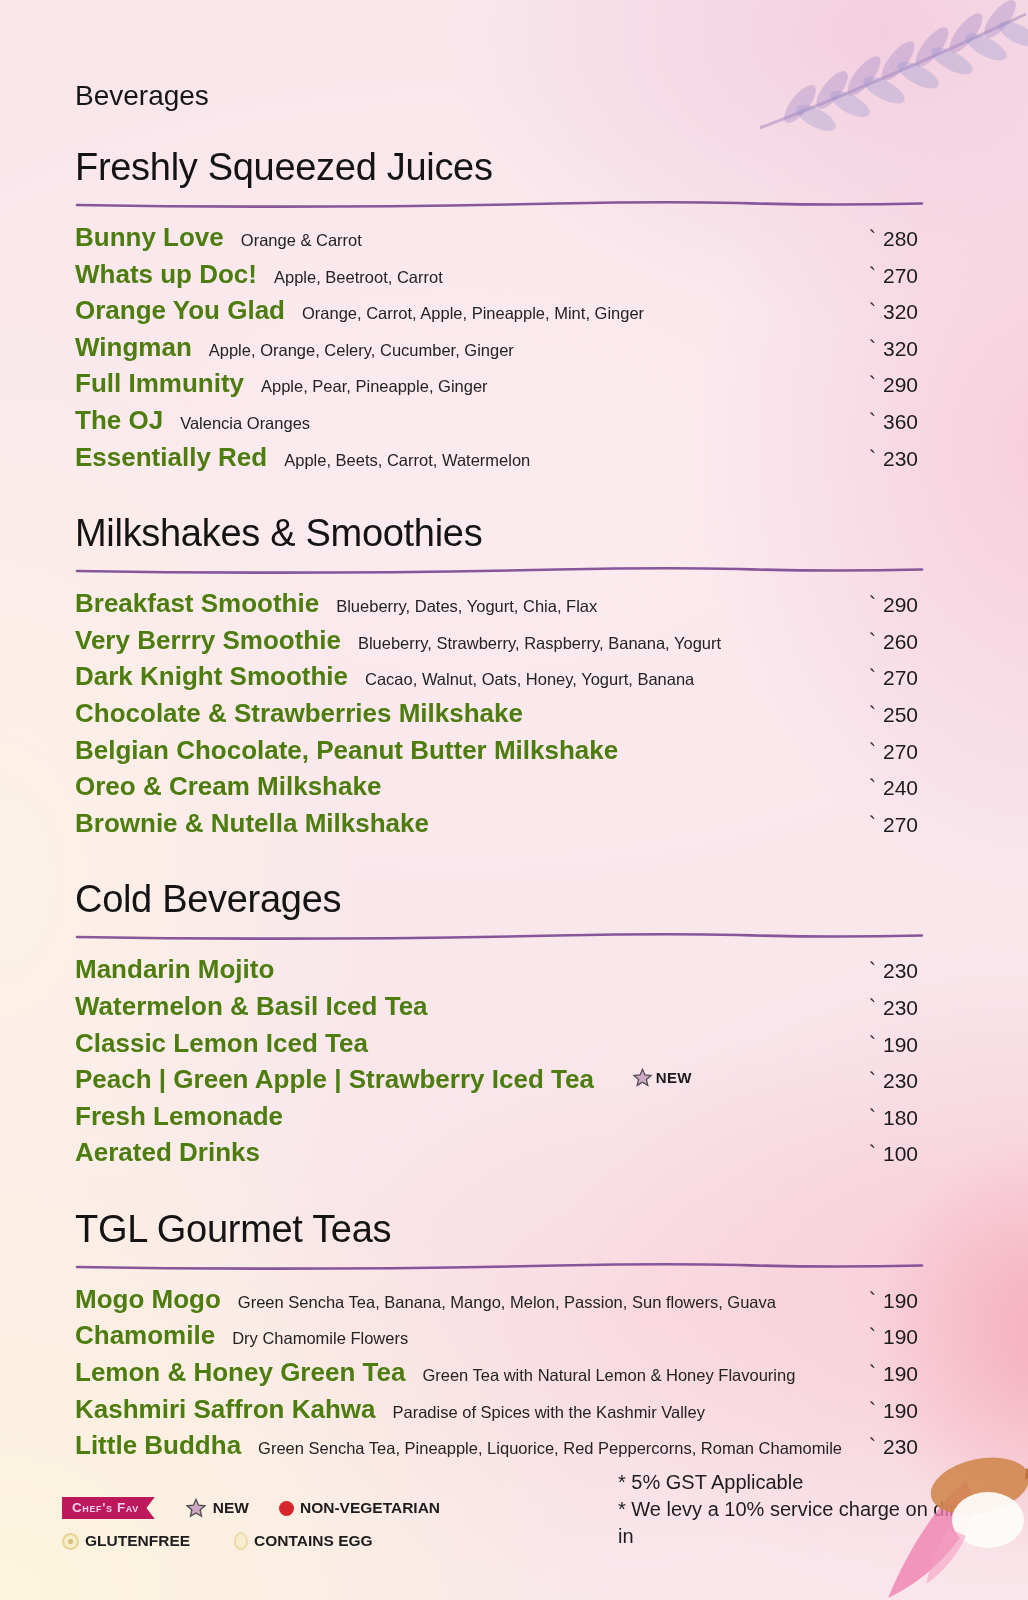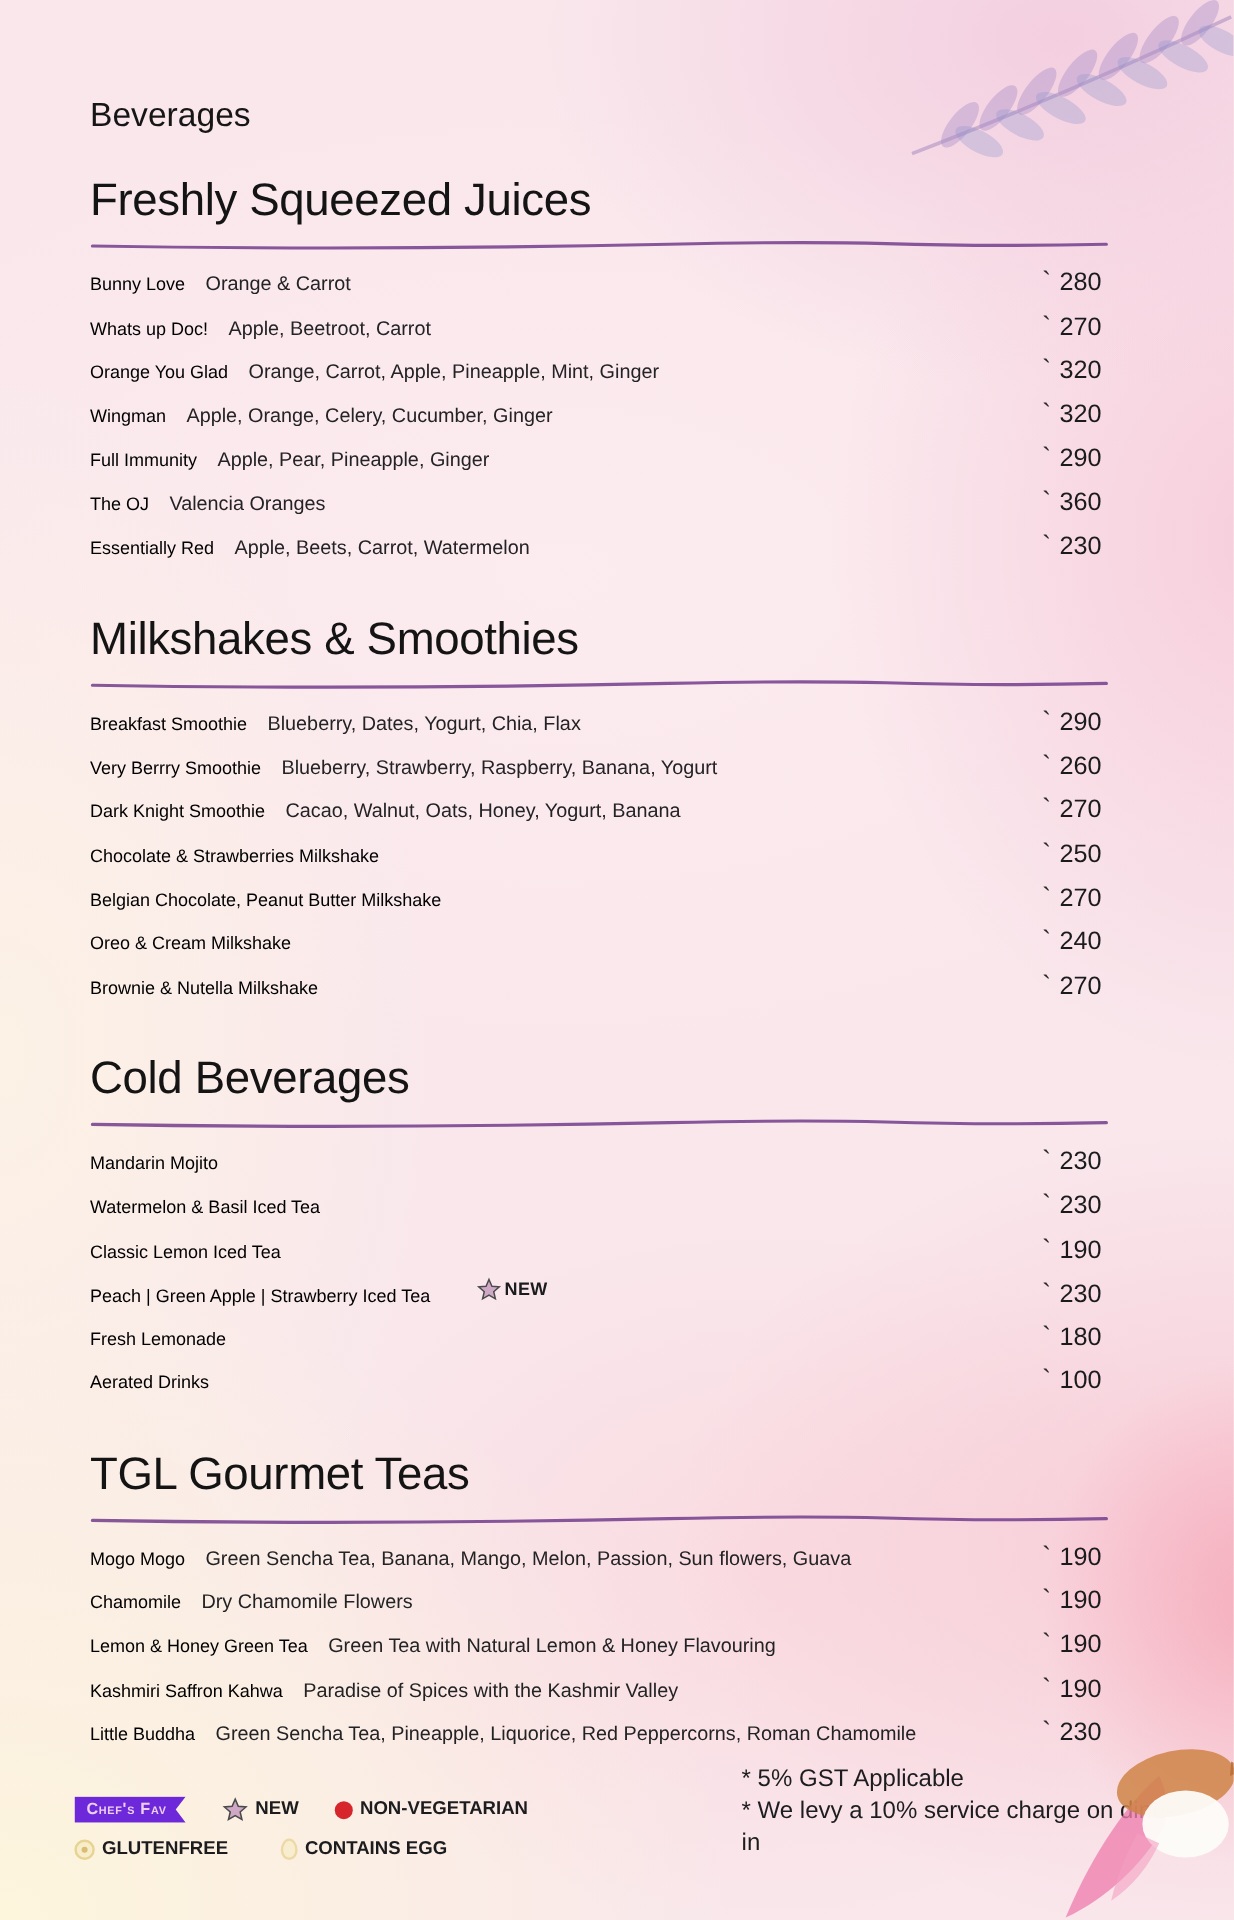--- a/index.html
+++ b/index.html
@@ -18,32 +18,32 @@
       #f9e7ec;
   }
   .content{position:relative;padding:0 104px 0 75px;}
   .page-title{padding-top:80px;font-size:28px;font-weight:500;color:#161616;}
   .section{margin-top:34px;}
   .section:first-of-type{margin-top:38px;}
   .section-title{font-size:38px;font-weight:500;letter-spacing:-0.3px;color:#141414;}
   .rule{display:block;width:100%;height:10px;margin-top:10px;}
   .items{margin-top:13px;}
   .row{display:flex;align-items:baseline;height:36.6px;}
-  .iname{font-size:15px;font-weight:400;color:#000000;white-space:nowrap;}
+  .iname{font-size:26px;font-weight:700;color:#4d7c0f;white-space:nowrap;}
   .idesc{font-size:16.5px;font-weight:400;color:#232325;margin-left:17px;white-space:nowrap;}
   .spacer{flex:1;}
   .price{font-size:21px;font-weight:500;margin-right:6px;white-space:nowrap;color:#1b1b1d;text-align:right;}
   .cur{font-size:22px;margin-right:7px;color:#2a2a2c;}
   .badge{display:inline-flex;align-items:center;margin-left:38px;font-size:15px;font-weight:600;letter-spacing:.3px;color:#1b1b1d;}
   .badge svg{margin-right:3px;}
   .footer{position:absolute;left:62px;right:40px;bottom:50px;display:flex;justify-content:space-between;align-items:flex-end;}
   .legend-row{display:flex;align-items:center;margin-top:13px;}
   .legend-item{display:flex;align-items:center;margin-right:30px;font-size:15.5px;font-weight:600;color:#1c1c1e;}
   .legend-item .ic{margin-right:6px;display:inline-flex;align-items:center;}
-  .ribbon{background:#6d28d9;color:#ecd0ee;font-size:13.5px;font-weight:700;font-variant:small-caps;
+  .ribbon{background:#be185d;color:#ecd0ee;font-size:13.5px;font-weight:700;font-variant:small-caps;
     letter-spacing:.6px;padding:3px 16px 4px 10px;clip-path:polygon(0 0,100% 0,91% 50%,100% 100%,0 100%);}
   .dot-red{width:15px;height:15px;border-radius:50%;background:#d6252b;display:inline-block;}
   .gf-ic{width:17px;height:17px;border-radius:50%;background:#f7edca;border:2px solid #e7d392;box-sizing:border-box;position:relative;}
   .gf-ic::after{content:"";position:absolute;left:4px;top:4px;width:5px;height:5px;border-radius:50%;background:#d9bd71;}
   .egg-ic{width:14px;height:18px;border-radius:50%/55% 55% 45% 45%;background:#f8edce;border:2px solid #ecd9a6;box-sizing:border-box;}
   .notes{width:372px;margin-right:-2px;}
   .note{font-size:20px;font-weight:500;line-height:27px;color:#1d1d1f;}
   .leaves{position:absolute;top:0;right:0;width:270px;height:132px;pointer-events:none;}
   .bird{position:absolute;bottom:-6px;right:-8px;width:158px;height:164px;pointer-events:none;}
 </style>

